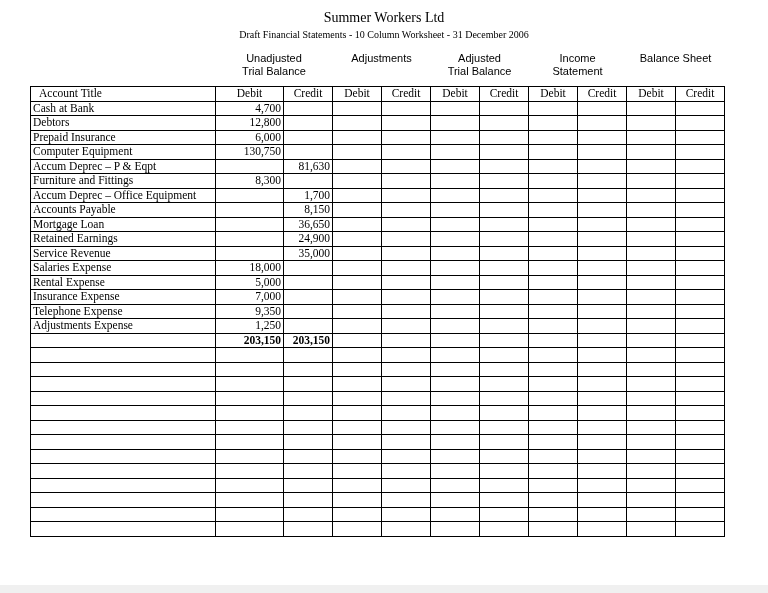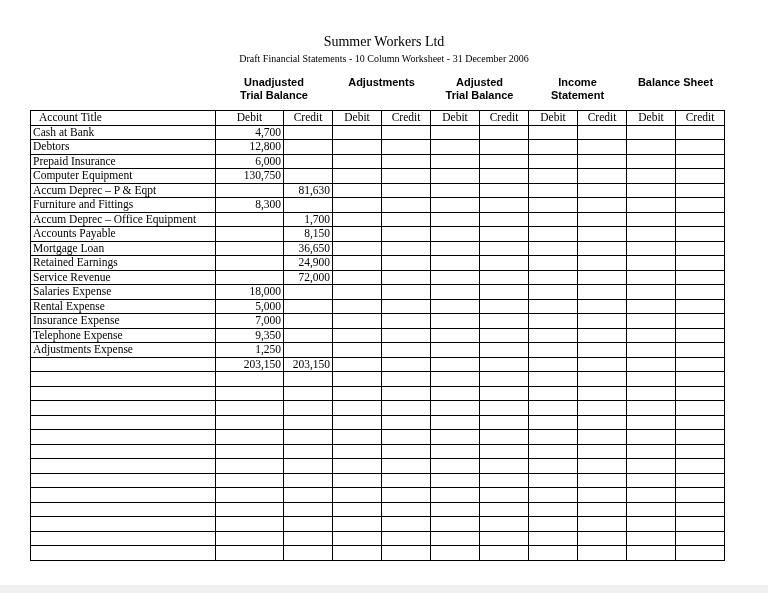--- a/index.html
+++ b/index.html
@@ -14,21 +14,20 @@
     width: 768px;
     height: 593px;
     background: #ffffff;
     overflow: hidden;
   }
   .doc-title {
     text-align: center;
     padding-top: 10px;
     font-size: 14px;
     line-height: 16px;
-    margin-top: 24px;
   }
   .doc-subtitle {
     text-align: center;
     font-size: 10px;
     line-height: 17px;
   }
   table.worksheet {
     border-collapse: collapse;
     table-layout: fixed;
     width: 694px;
@@ -42,21 +41,21 @@
     padding: 0 2px;
     overflow: hidden;
     white-space: nowrap;
     line-height: 13px;
   }
   
   table.worksheet th.group, table.worksheet th.group-spacer {
     border: none;
     background: transparent;
     font-family: "Liberation Sans", sans-serif;
-    font-weight: bold;
+    font-weight: normal;
     font-size: 11px;
     text-align: center;
     vertical-align: top;
     height: 34px;
     padding-top: 3px;
     line-height: 13px;
   }
   table.worksheet th.group .gline { display: block; }
   
   table.worksheet th.colhead {
@@ -69,21 +68,21 @@
   }
   td.acct {
     text-align: left;
     padding-left: 4px;
   }
   td.num {
     text-align: right;
     padding-right: 6px;
   }
   tr.totals-row td {
-    font-weight: normal;
+    font-weight: bold;
     text-align: right;
   }
   .page-bottom-edge {
     position: absolute;
     left: 0;
     bottom: 0;
     width: 100%;
     height: 8px;
     background: #f0f0f0;
   }
@@ -276,21 +275,21 @@
           <td class="num"></td>
           <td class="num"></td>
           <td class="num"></td>
           <td class="num"></td>
           <td class="num"></td>
           <td class="num"></td>
         </tr>
         <tr>
           <td class="acct">Service Revenue</td>
           <td class="num"></td>
-          <td class="num">72,000</td>
+          <td class="num">35,000</td>
           <td class="num"></td>
           <td class="num"></td>
           <td class="num"></td>
           <td class="num"></td>
           <td class="num"></td>
           <td class="num"></td>
           <td class="num"></td>
           <td class="num"></td>
         </tr>
         <tr>

